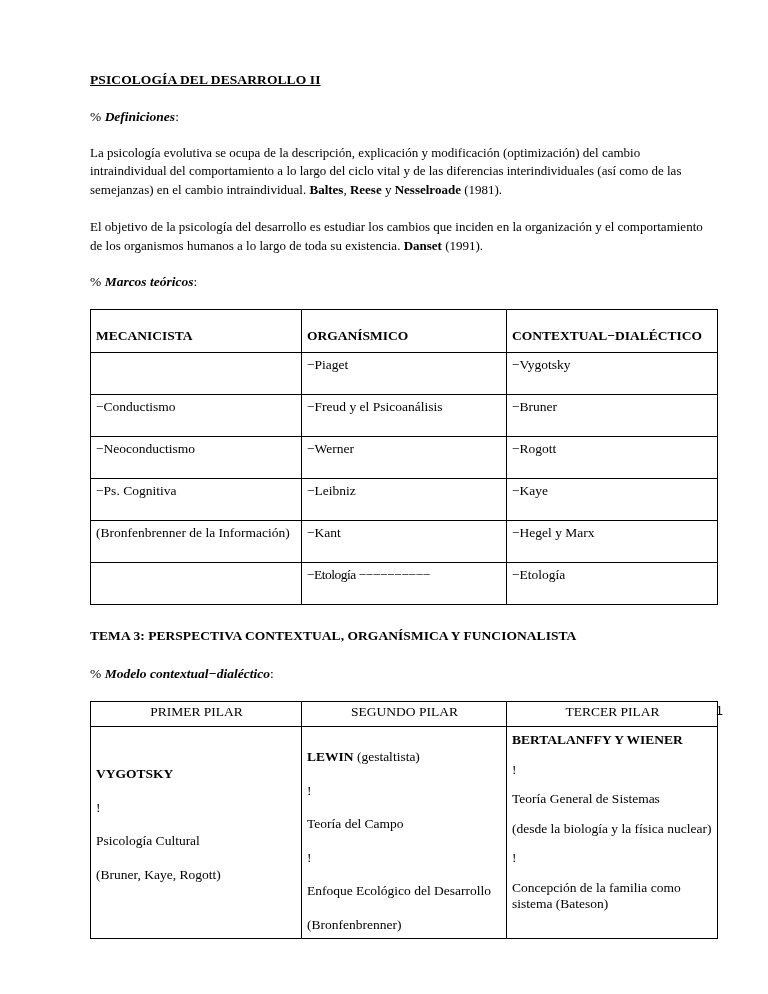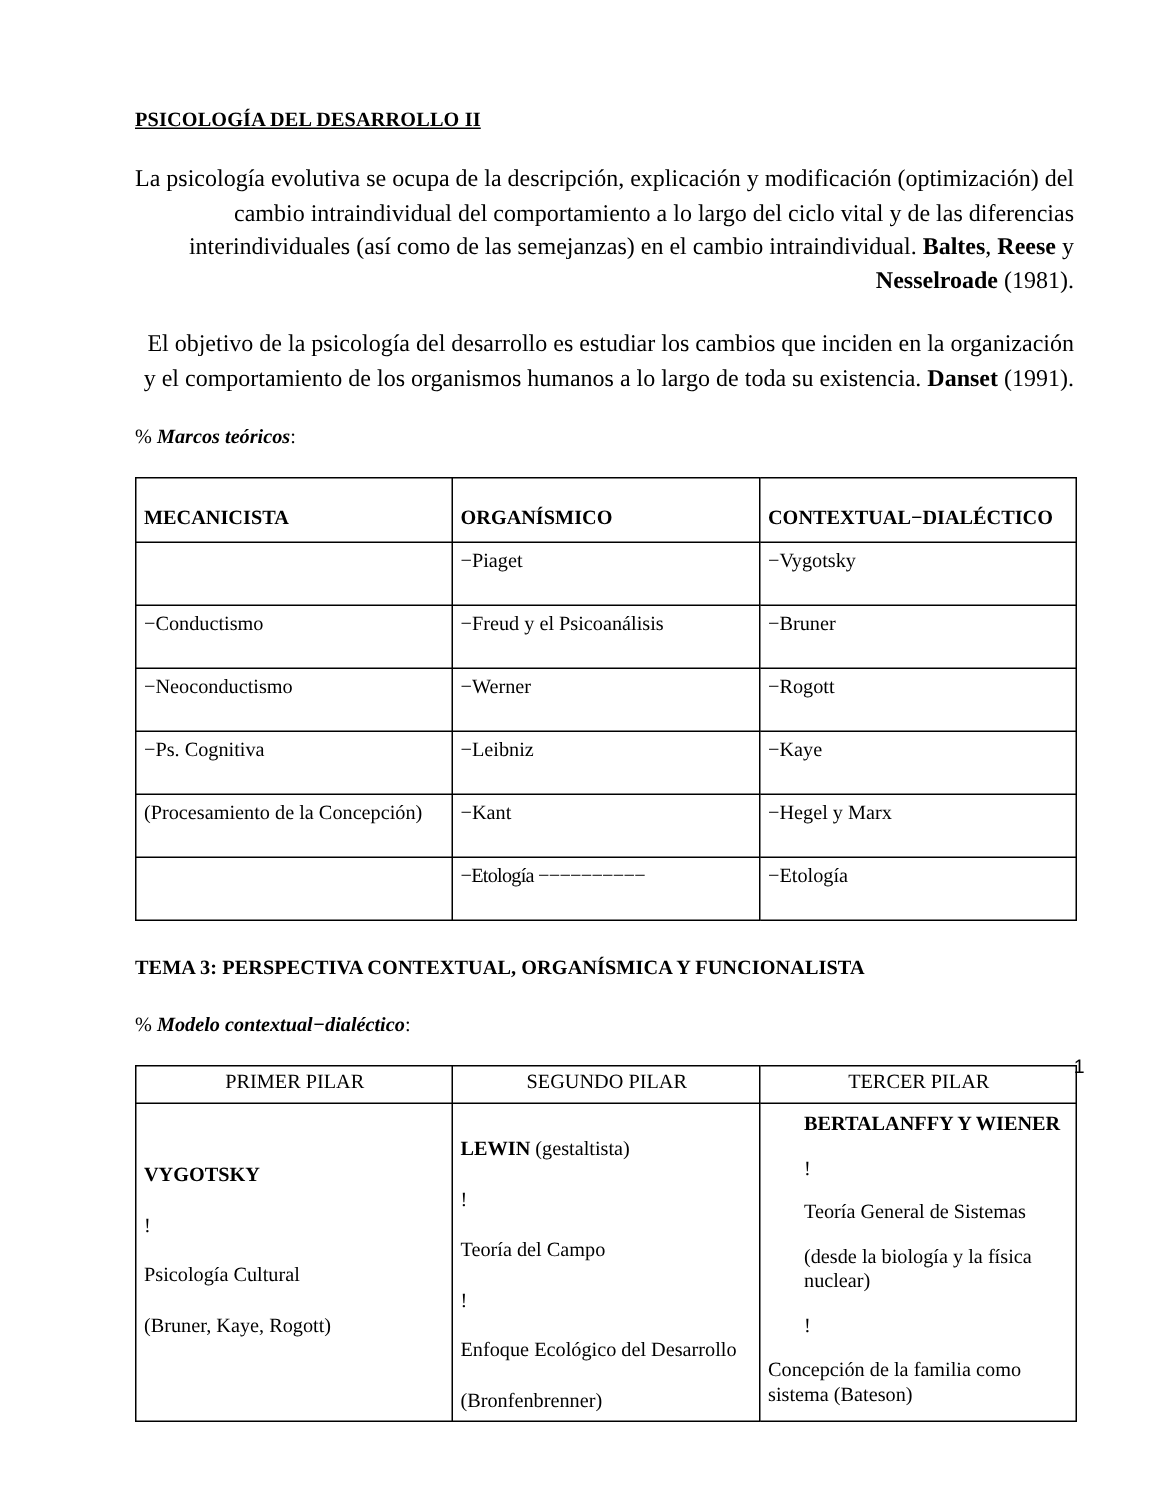--- a/index.html
+++ b/index.html
@@ -49,24 +49,24 @@
   }
   .sub-label .lbl {
     font-weight: bold;
     font-style: italic;
   }
   .sub-label .colon {
     font-style: normal;
     font-weight: normal;
   }
   p.body-par {
-    font-size: 16px;
+    font-size: 13px;
     line-height: 1.42;
     margin: 0 0 19px 0;
-    text-align: right;
+    text-align: left;
   }
   p.body-par b { font-weight: bold; }
 
   
   table.doc-table {
     border-collapse: collapse;
     width: 627px;
     table-layout: fixed;
     margin: 0 0 22px 0;
   }
@@ -109,21 +109,21 @@
     text-align: center;
   }
   #pilares-table td {
     padding-top: 5px;
     padding-bottom: 5px;
   }
   .cellline {
     margin: 0 0 17px 0;
   }
   .cellline:last-child { margin-bottom: 0; }
-  .cellline.tight { margin-bottom: 13px; margin-left: 24px; }
+  .cellline.tight { margin-bottom: 13px; }
   .cellline b { font-weight: bold; }
   .arrow-glyph {
     font-family: "Liberation Serif", serif;
   }
   .spacer-line {
     height: 17px;
   }
 
   
   .page-number {
@@ -136,20 +136,23 @@
   }
 </style>
 </head>
 <body>
 
 <div class="page">
 
   <div class="doc-title">PSICOLOGÍA DEL DESARROLLO II</div>
 
 
+  <div class="sub-label">
+    <span class="pct">% </span><span class="lbl">Definiciones</span><span class="colon">:</span>
+  </div>
 
   <p class="body-par"><span>La psicología evolutiva se ocupa de la descripción, explicación y modificación (optimización) del cambio intraindividual del comportamiento a lo largo del ciclo vital y de las diferencias interindividuales (así como de las semejanzas) en el cambio intraindividual. </span><b>Baltes</b><span>, </span><b>Reese</b><span> y </span><b>Nesselroade</b><span> (1981).</span></p>
 
   <p class="body-par"><span>El objetivo de la psicología del desarrollo es estudiar los cambios que inciden en la organización y el comportamiento de los organismos humanos a lo largo de toda su existencia. </span><b>Danset</b><span> (1991).</span></p>
 
   <div class="sub-label">
     <span class="pct">% </span><span class="lbl">Marcos teóricos</span><span class="colon">:</span>
   </div>
 
   <table class="doc-table" id="marcos-table">
@@ -180,21 +183,21 @@
         <td>−Neoconductismo</td>
         <td>−Werner</td>
         <td>−Rogott</td>
       </tr>
       <tr>
         <td>−Ps. Cognitiva</td>
         <td>−Leibniz</td>
         <td>−Kaye</td>
       </tr>
       <tr>
-        <td>(Procesamiento de la Concepción)</td>
+        <td>(Bronfenbrenner de la Información)</td>
         <td>−Kant</td>
         <td>−Hegel y Marx</td>
       </tr>
       <tr>
         <td></td>
         <td class="etologia-dashes">−Etología −−−−−−−−−−</td>
         <td>−Etología</td>
       </tr>
     </tbody>
   </table>

